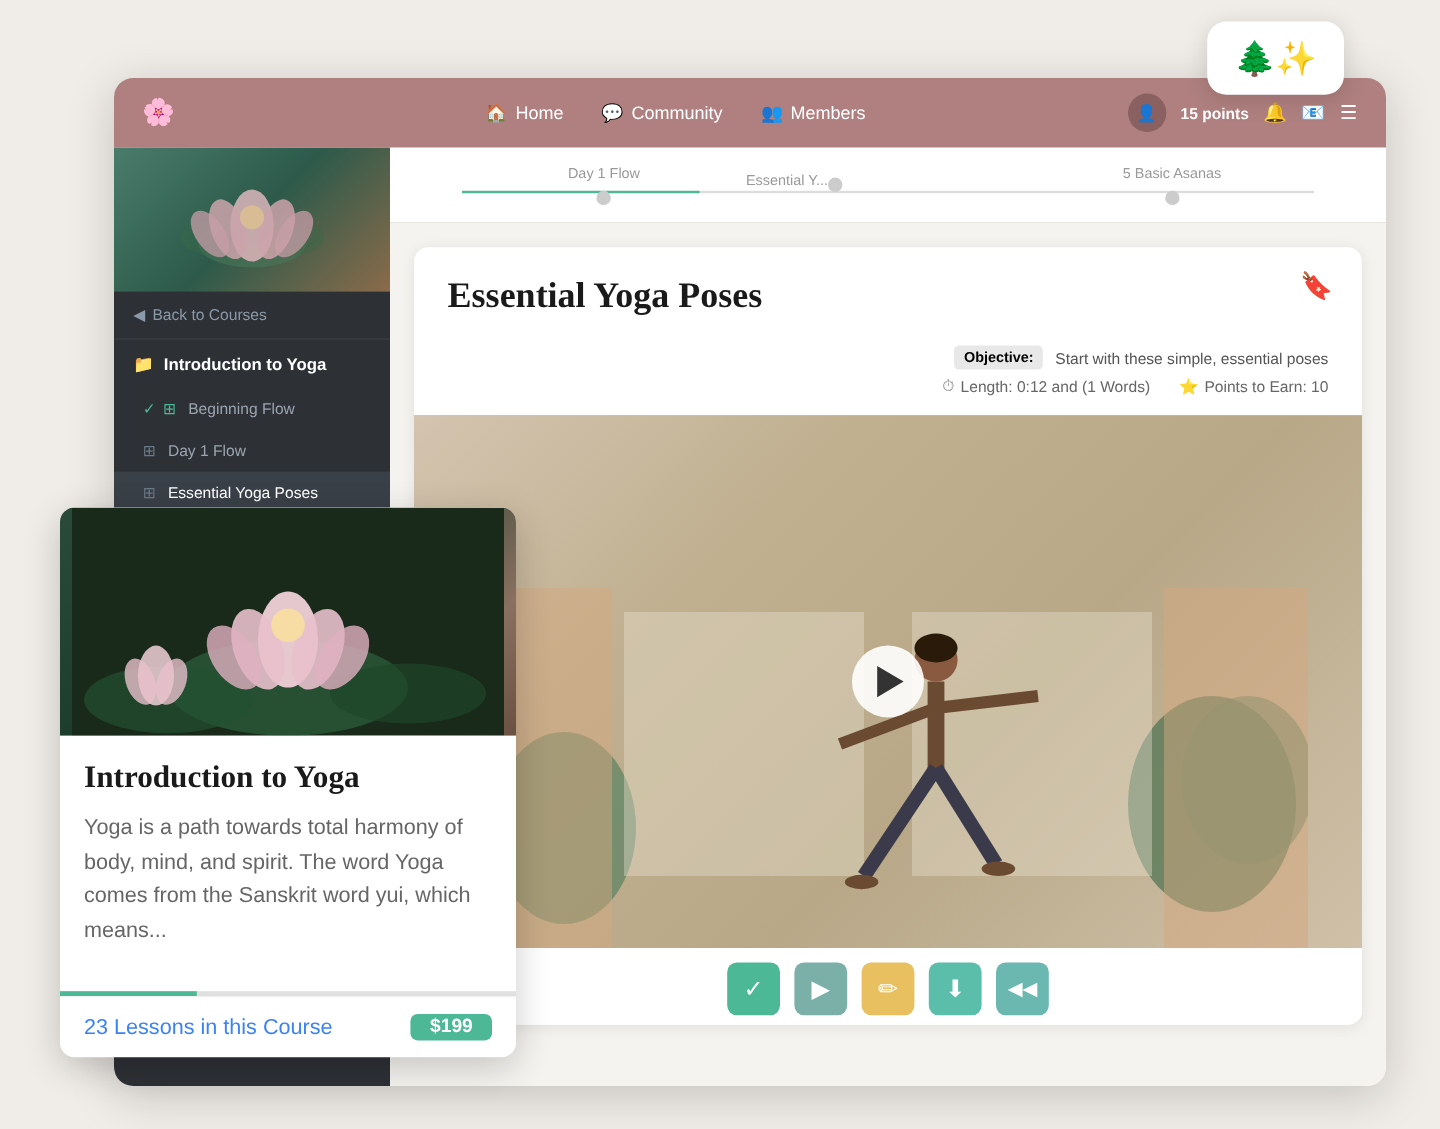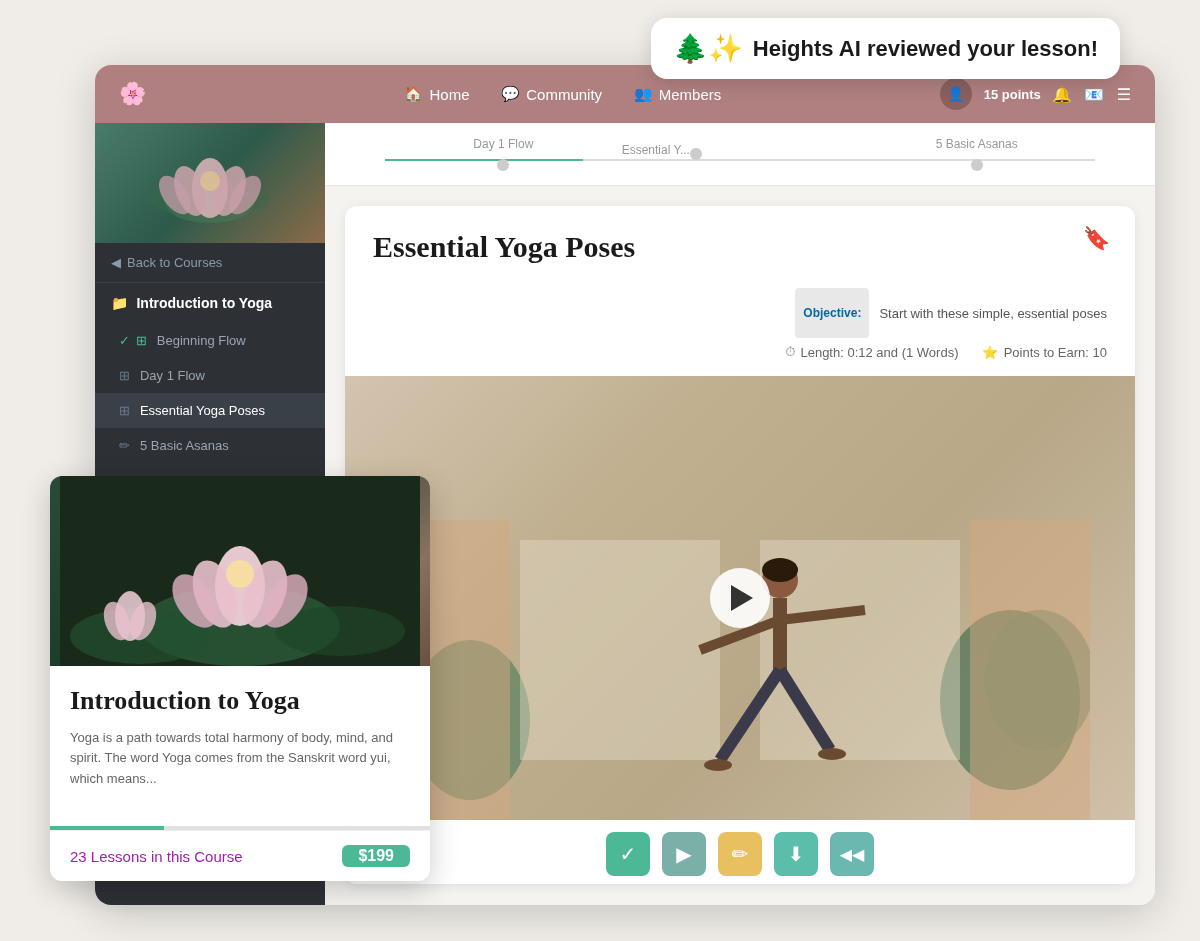--- a/index.html
+++ b/index.html
@@ -261,23 +261,23 @@
     .lesson-info {
       margin-left: auto;
       display: flex;
       flex-direction: column;
       gap: 6px;
       align-items: flex-end;
     }
     .objective-badge {
       background: #e8e8e8;
       border-radius: 4px;
-      padding: 18px 8px;
+      padding: 3px 8px;
       font-size: 12px;
-      color: #0369a1;
+      color: #000000;
       font-weight: 600;
     }
     .lesson-stats {
       display: flex;
       gap: 24px;
       color: #666;
       font-size: 13px;
     }
     .lesson-stat {
       display: flex;
@@ -385,35 +385,35 @@
       padding: 20px;
     }
     .course-card-title {
       font-size: 26px;
       font-weight: 700;
       color: #1a1a1a;
       font-family: Georgia, serif;
       margin-bottom: 12px;
     }
     .course-card-desc {
-      font-size: 13px;
+      font-size: 18px;
       color: #666;
       line-height: 1.6;
       margin-bottom: 16px;
     }
     .course-card-footer {
       display: flex;
       align-items: center;
       justify-content: space-between;
       padding: 14px 20px;
       border-top: 1px solid #f0f0f0;
     }
     .course-lessons {
-      font-size: 15px;
-      color: #a21caf;
+      font-size: 18px;
+      color: #3b82f6;
       font-weight: 500;
     }
     .course-price {
       background: #4db896;
       color: white;
       font-weight: 700;
       font-size: 16px;
       padding: 2px 16px;
       border-radius: 6px;
     }
@@ -430,21 +430,20 @@
     
     .lotus-svg {
       opacity: 0.85;
     }
   </style>
 </head>
 <body>
 
 <div class="ai-badge">
   <span class="ai-badge-icon">🌲✨</span>
-  <span class="ai-badge-text">Heights AI reviewed your lesson!</span>
 </div>
 
 <div class="app-container">
 
   <div class="navbar">
     <span class="navbar-logo">🌸</span>
     <nav class="navbar-nav">
       <a class="navbar-nav-item">
         <span>🏠</span>
         <span>Home</span>

